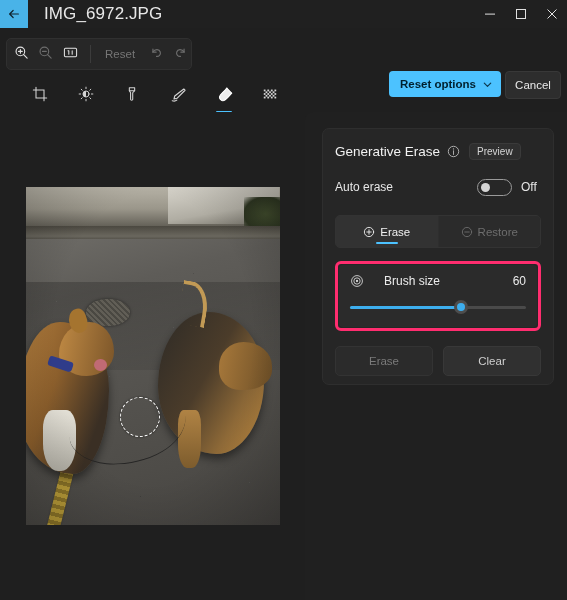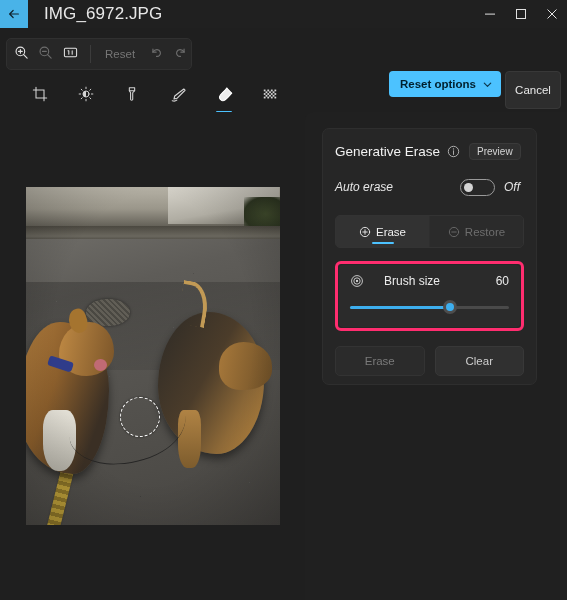--- a/index.html
+++ b/index.html
@@ -65,21 +65,21 @@
     background: #4cc2ff; color: #00202e;
     border: none; border-radius: 4px;
     font-family: inherit; font-size: 11.5px; font-weight: 600;
     display: flex; align-items: center; gap: 6px;
     padding: 0 8px 0 11px;
     cursor: pointer;
   }
   .save-btn .chev { opacity: .85; display: flex; }
   .cancel-btn {
     position: absolute; right: 6px; top: 43px;
-    height: 38px; width: 56px;
+    height: 28px; width: 56px;
     background: #2d2d2d; color: #e8e8e8;
     border: 1px solid #383838; border-radius: 4px;
     font-family: inherit; font-size: 11.5px;
     cursor: pointer;
   }
 
   
   .edittabs {
     position: absolute; top: 80px; left: 0; width: 310px; height: 32px;
     display: flex; align-items: center; justify-content: center; gap: 16px;
@@ -237,40 +237,40 @@
 
   
   .panel {
     position: absolute; top: 112px; left: 305px;
     width: 262px; height: 488px;
     background: #202020;
     border-top-left-radius: 8px;
   }
   .panel-card {
     position: absolute; left: 17px; top: 16px;
-    width: 215px; height: 257px;
+    width: 232px; height: 257px;
     background: #262626;
     border: 1px solid #2e2e2e;
     border-radius: 7px;
     padding: 14px 12px 12px 12px;
   }
   .panel-head {
     display: flex; align-items: center; gap: 7px;
   }
   .panel-title { font-size: 13.5px; color: #f2f2f2; }
   .info-icon { color: #b4b4b4; display: flex; cursor: pointer; }
   .preview-badge {
     background: #2f2f2f; border: 1px solid #3a3a3a;
     color: #d6d6d6; font-size: 10px;
     padding: 2px 7px; border-radius: 4px;
     margin-left: 2px;
   }
   .auto-row {
     display: flex; align-items: center;
-    margin-top: 17px; height: 20px; font-style: italic;
+    margin-top: 17px; height: 20px;
   }
   .auto-label { font-size: 12px; color: #e6e6e6; }
   .toggle {
     margin-left: auto;
     width: 35px; height: 17px;
     border: 1px solid #9a9a9a; border-radius: 9px;
     background: #272727; position: relative; cursor: pointer;
   }
   .toggle .knob {
     position: absolute; left: 3px; top: 3px;

